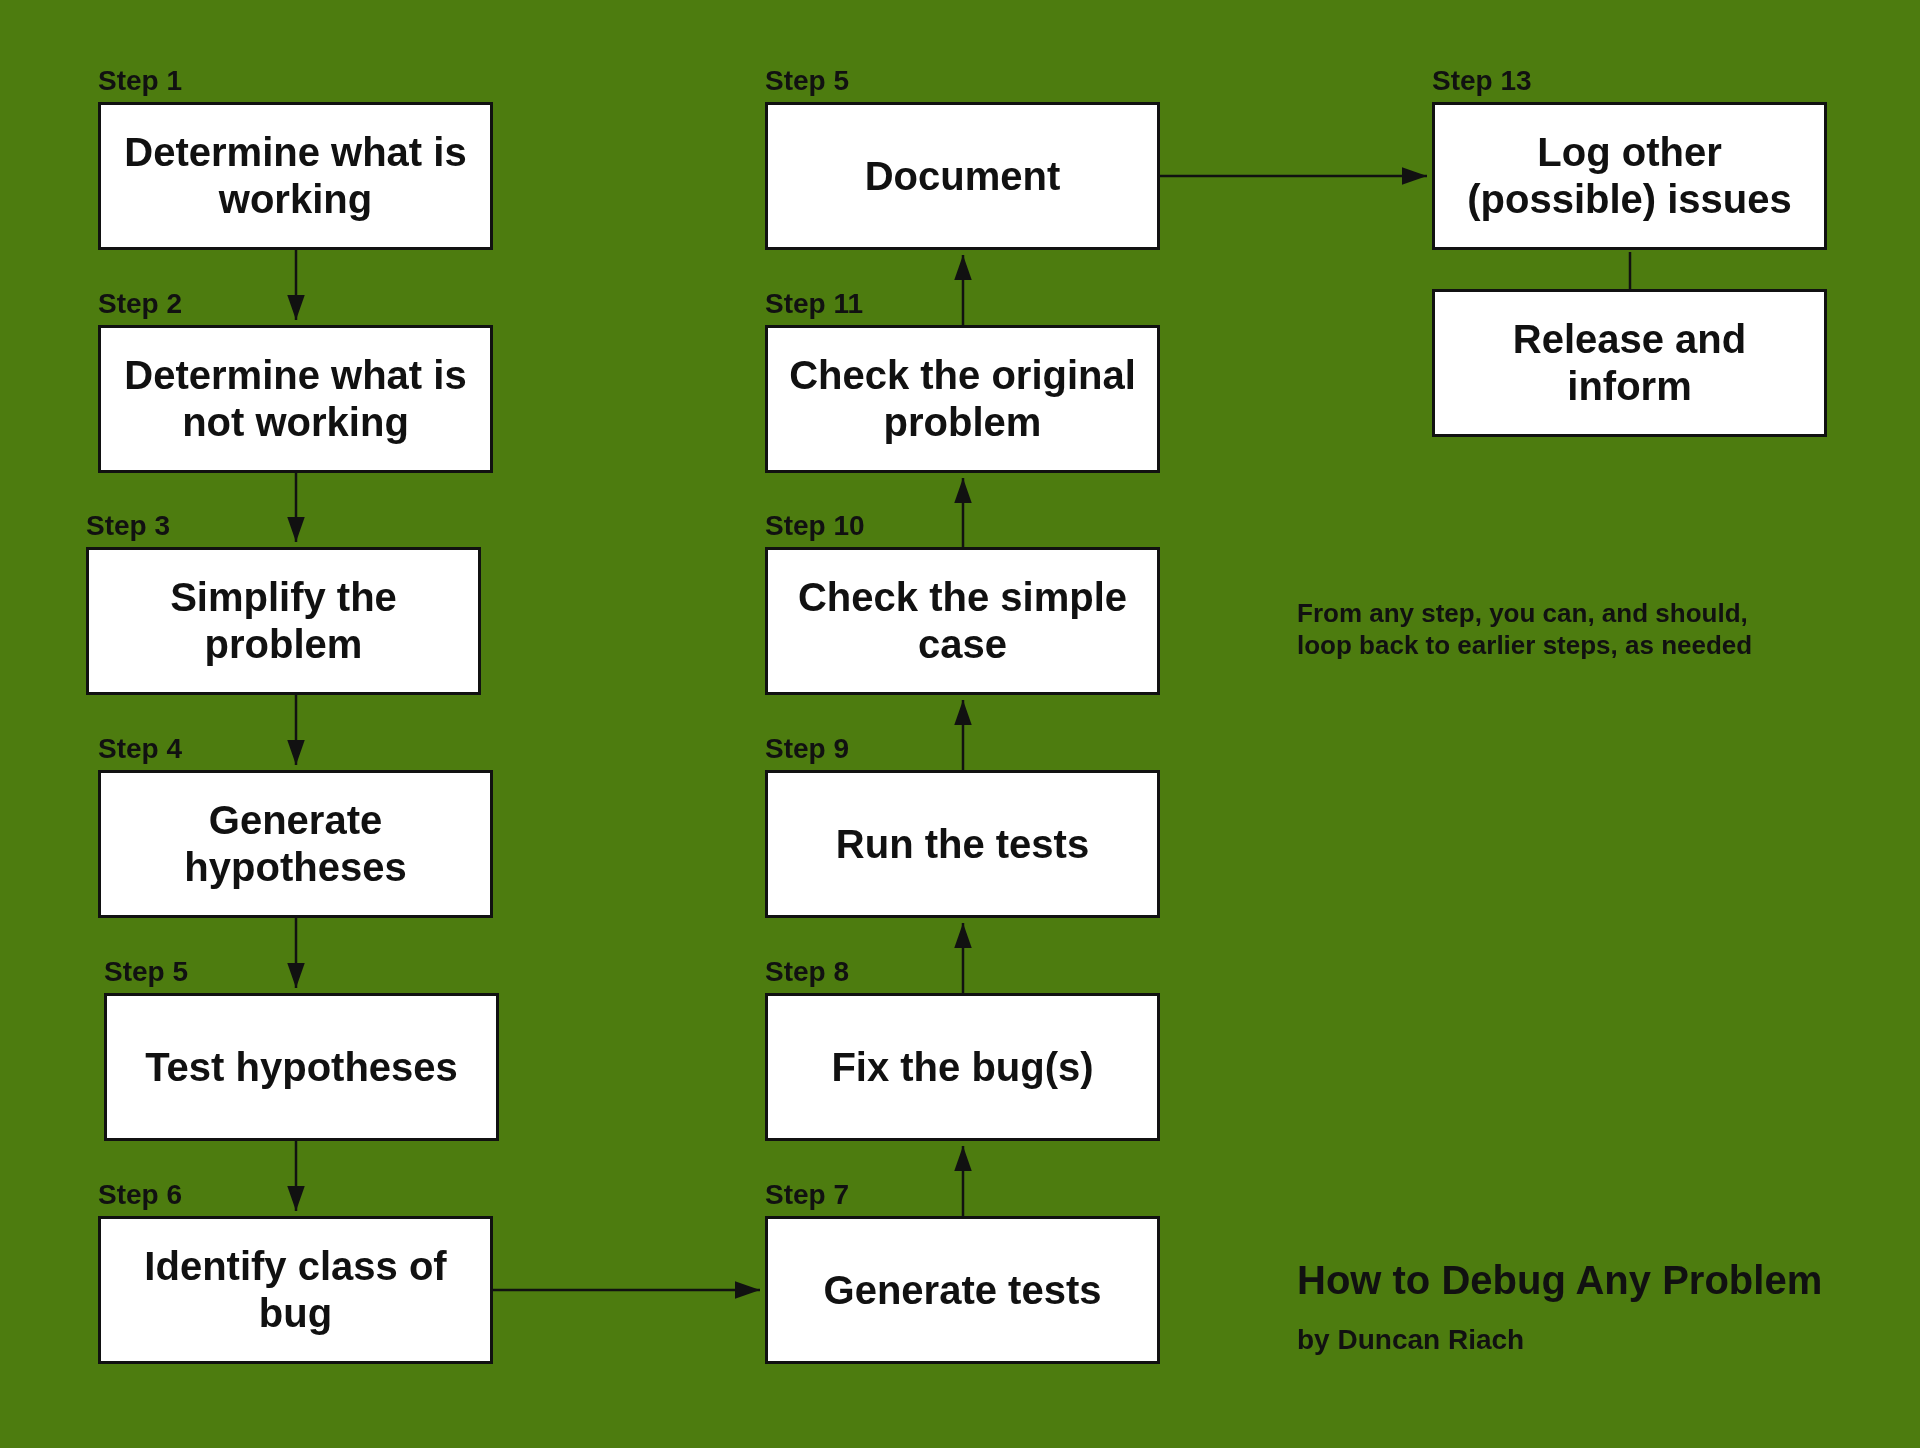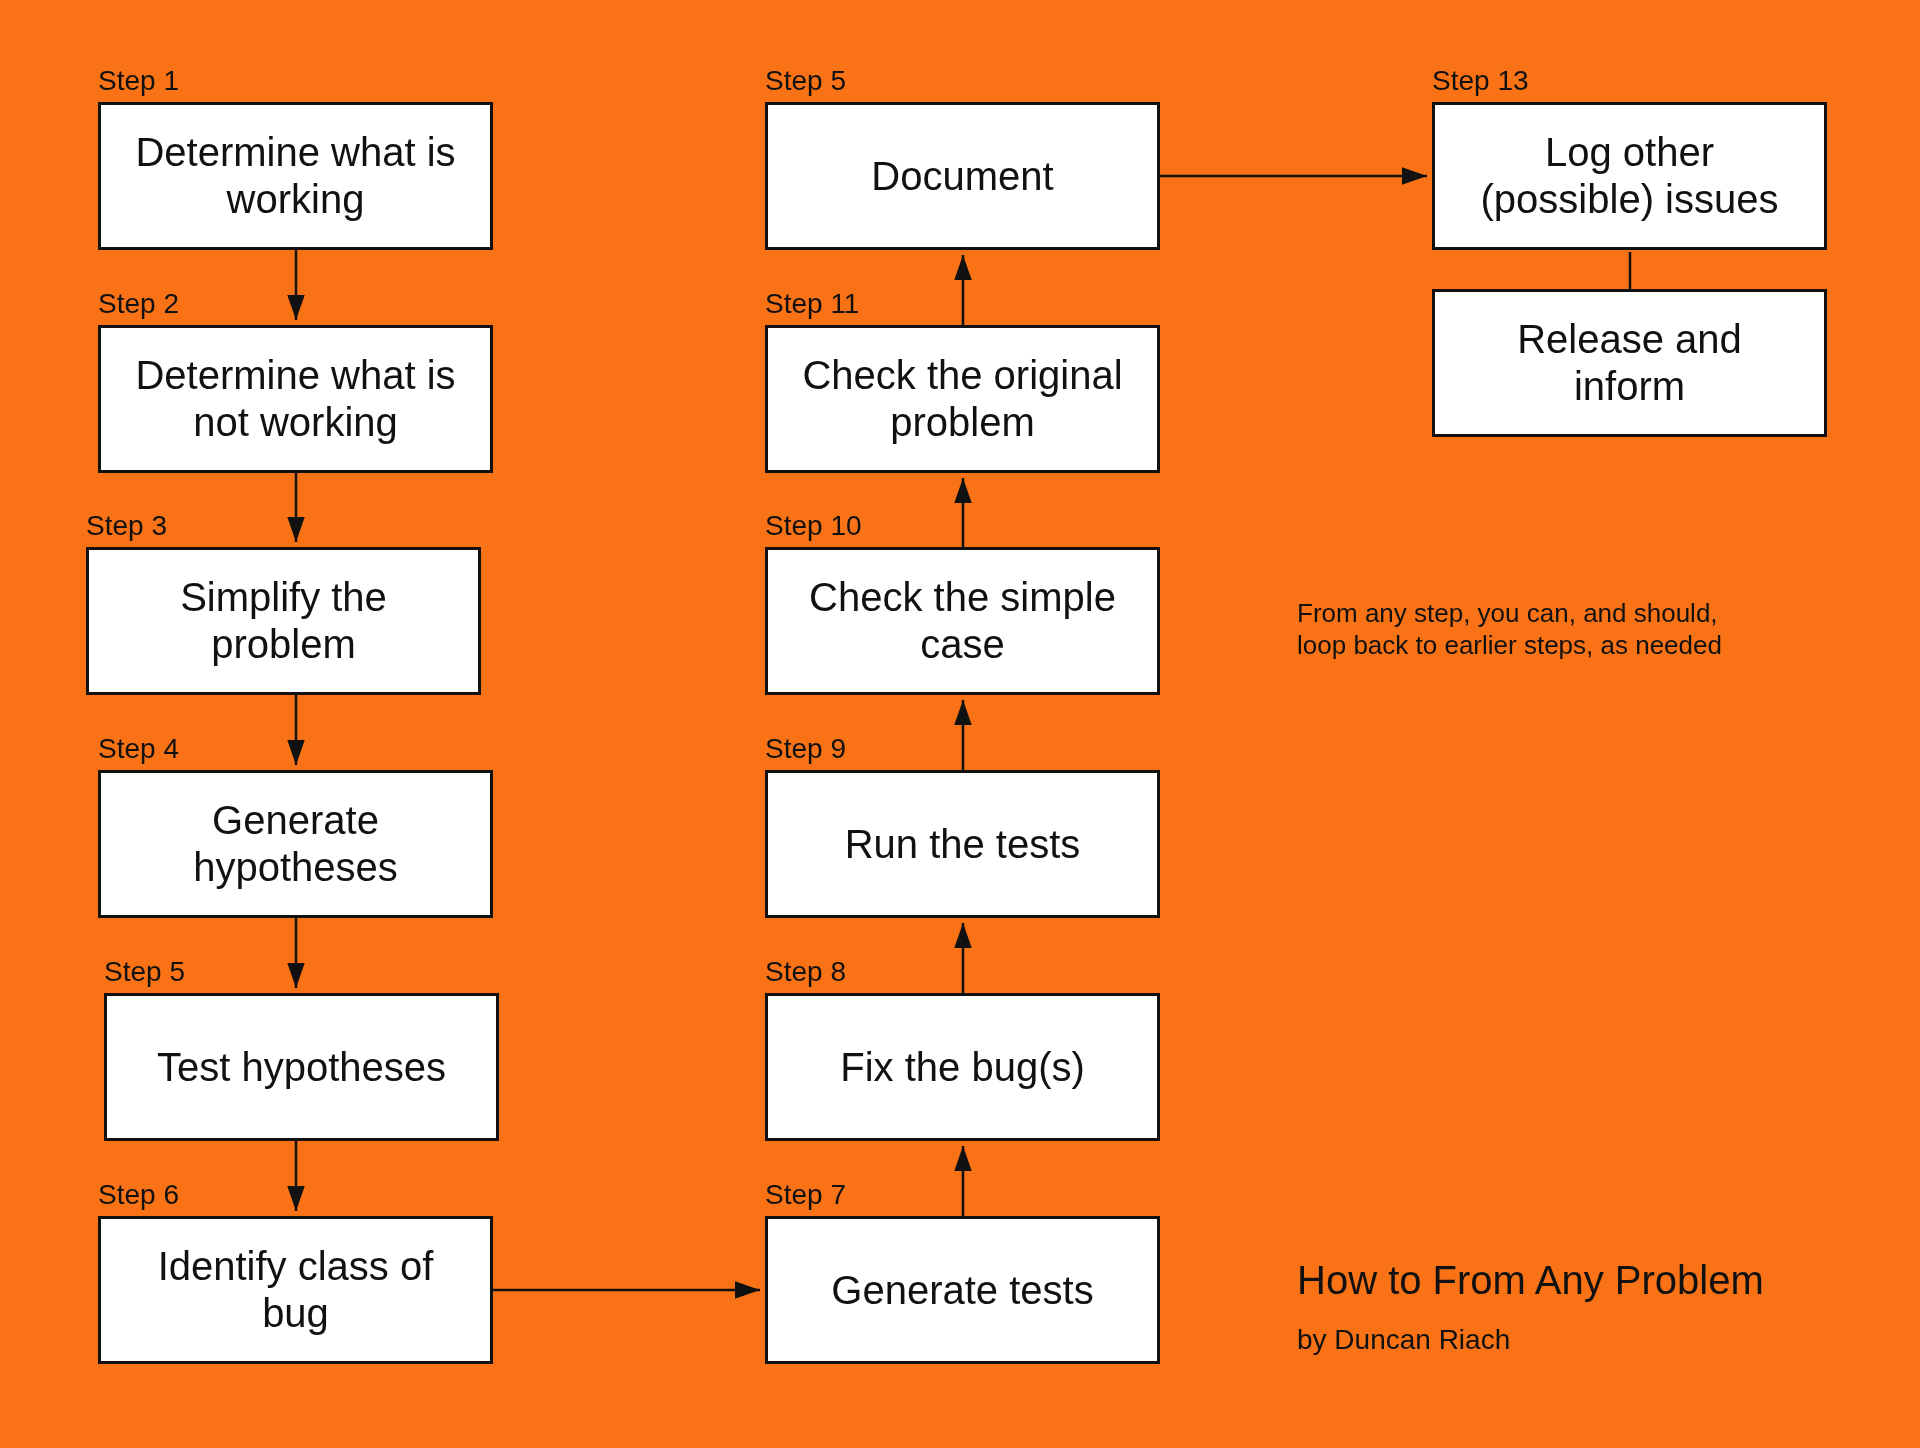--- a/index.html
+++ b/index.html
@@ -4,24 +4,25 @@
 <style>
   html, body {
     margin: 0;
     padding: 0;
     background: #ffffff;
   }
   .canvas {
     position: relative;
     width: 1920px;
     height: 1448px;
-    background: #f97316;
+    background: #4d7c0f;
     font-family: "Liberation Sans", "DejaVu Sans", sans-serif;
     color: #111111;
     overflow: hidden;
+    font-weight: bold;
   }
   .step {
     position: absolute;
     width: 395px;
   }
   .step-label {
     font-size: 28px;
     line-height: 30px;
     margin-bottom: 6px;
     color: #111111;
@@ -178,17 +179,17 @@
   </div>
   <div class="step s14">
     <div class="step-box">Release and
 inform</div>
   </div>
 
   <div class="note">From any step, you can, and should,
 loop back to earlier steps, as needed</div>
 
   <div class="title-block">
-    <div class="diagram-title">How to From Any Problem</div>
+    <div class="diagram-title">How to Debug Any Problem</div>
     <div class="diagram-byline">by Duncan Riach</div>
   </div>
 
 </div>
 
 </body></html>

